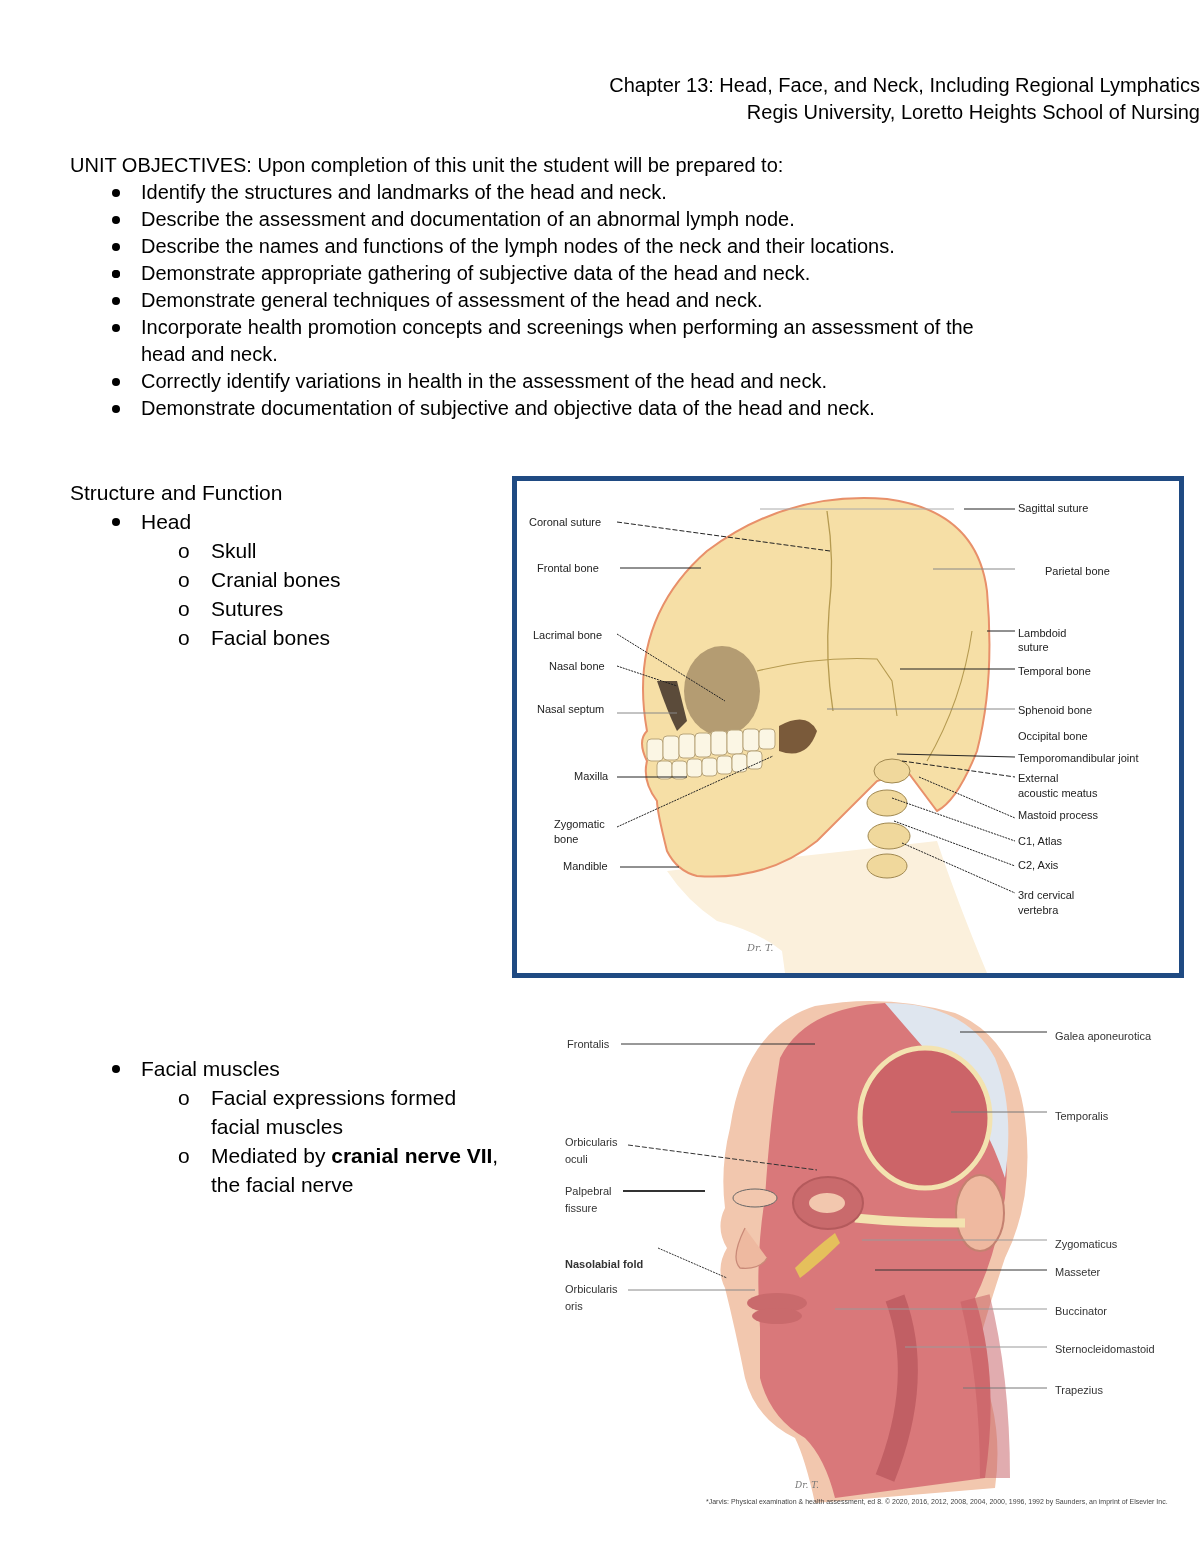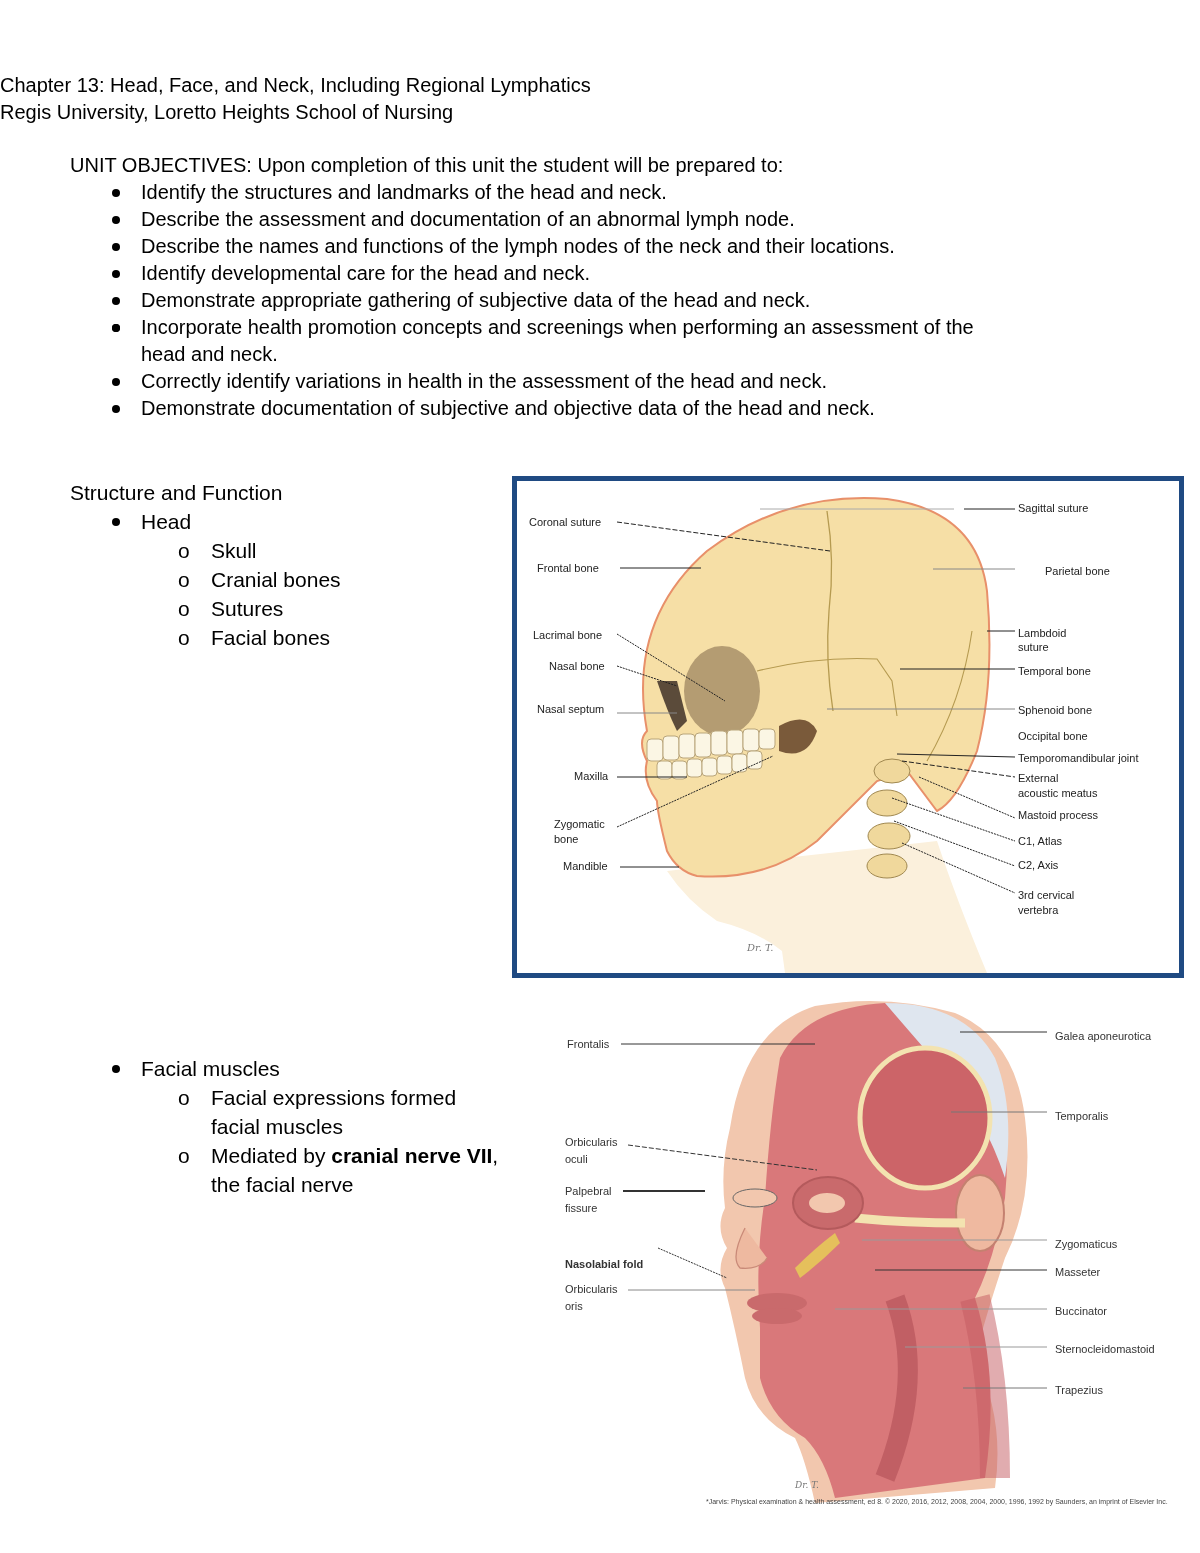--- a/index.html
+++ b/index.html
@@ -1,19 +1,19 @@
 <!DOCTYPE html>
 <html><head>
 <meta charset="utf-8">
 <style>
   html, body { margin: 0; padding: 0; background: #ffffff; }
   body { width: 1200px; height: 1553px; position: relative; overflow: hidden;
          font-family: "Liberation Sans", "DejaVu Sans", sans-serif; color: #000; }
   .abs { position: absolute; }
-  .title { left: 0; width: 1200px; text-align: left; font-size: 20px; line-height: 27px; }
+  .title { left: 0; width: 1200px; text-align: right; font-size: 20px; line-height: 27px; }
   .obj-list { left: 70px; top: 152px; width: 1090px; }
   .obj-heading { font-size: 20px; line-height: 27px; }
   .obj-item { position: relative; padding-left: 71px; font-size: 20px; line-height: 27px; }
   .obj-item .bullet { position: absolute; left: 42px; top: 10px; width: 8px; height: 8px; border-radius: 50%; background: #000; }
   .sec { font-size: 21px; line-height: 29px; }
   .l1 { position: relative; padding-left: 71px; }
   .l1 .bullet { position: absolute; left: 42px; top: 11px; width: 8px; height: 8px; border-radius: 50%; background: #000; }
   .l2 { position: relative; padding-left: 141px; }
   .l2 .circ { position: absolute; left: 108px; top: 0; font-size: 21px; }
   .bold { font-weight: bold; }
@@ -29,23 +29,23 @@
 <body>
 
 <div class="abs title" style="top:72px;">Chapter 13: Head, Face, and Neck, Including Regional Lymphatics</div>
 <div class="abs title" style="top:99px;">Regis University, Loretto Heights School of Nursing</div>
 
 <div class="abs obj-list">
   <div class="obj-heading">UNIT OBJECTIVES:  Upon completion of this unit the student will be prepared to:</div>
   <div class="obj-item"><span class="bullet"></span><span>Identify the structures and landmarks of the head and neck.</span></div>
   <div class="obj-item"><span class="bullet"></span><span>Describe the assessment and documentation of an abnormal lymph node.</span></div>
   <div class="obj-item"><span class="bullet"></span><span>Describe the names and functions of the lymph nodes of the neck and their locations.</span></div>
-  <div class="obj-item"><span class="bullet"></span><span>Identify developmental care for the head and neck.</span></div>
+  <div class="obj-item"><span class="bullet"></span></div>
   <div class="obj-item"><span class="bullet"></span><span>Demonstrate appropriate gathering of subjective data of the head and neck.</span></div>
-  <div class="obj-item"><span class="bullet"></span></div>
+  <div class="obj-item"><span class="bullet"></span><span>Demonstrate general techniques of assessment of the head and neck.</span></div>
   <div class="obj-item"><span class="bullet"></span><span>Incorporate health promotion concepts and screenings when performing an assessment of the</span></div>
   <div class="obj-item"><span>head and neck.</span></div>
   <div class="obj-item"><span class="bullet"></span><span>Correctly identify variations in health in the assessment of the head and neck.</span></div>
   <div class="obj-item"><span class="bullet"></span><span>Demonstrate documentation of subjective and objective data of the head and neck.</span></div>
 </div>
 
 <div class="abs sec" style="left:70px; top:478px;">
   <div>Structure and Function</div>
   <div class="l1"><span class="bullet"></span><span>Head</span></div>
   <div class="l2"><span class="circ">o</span><span>Skull</span></div>

